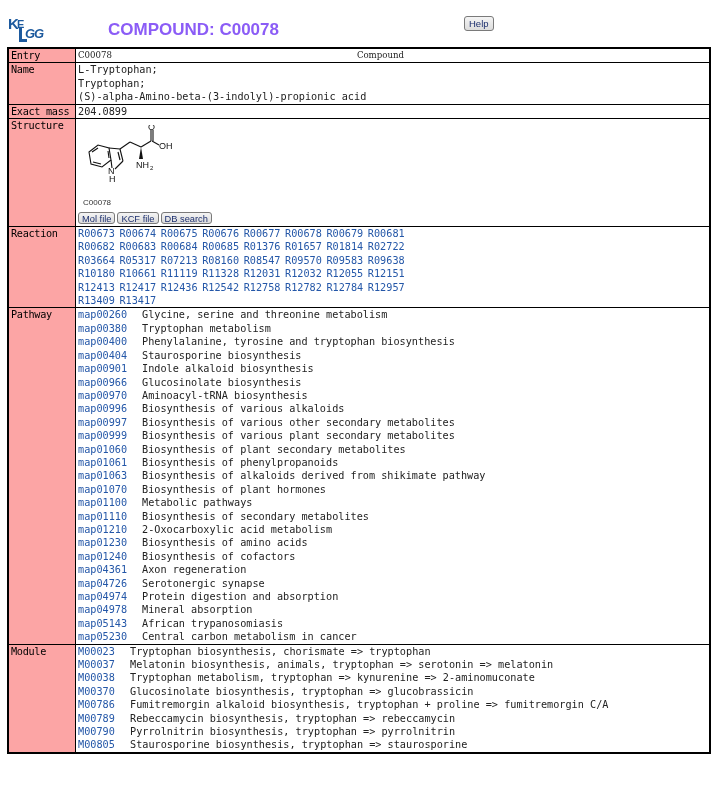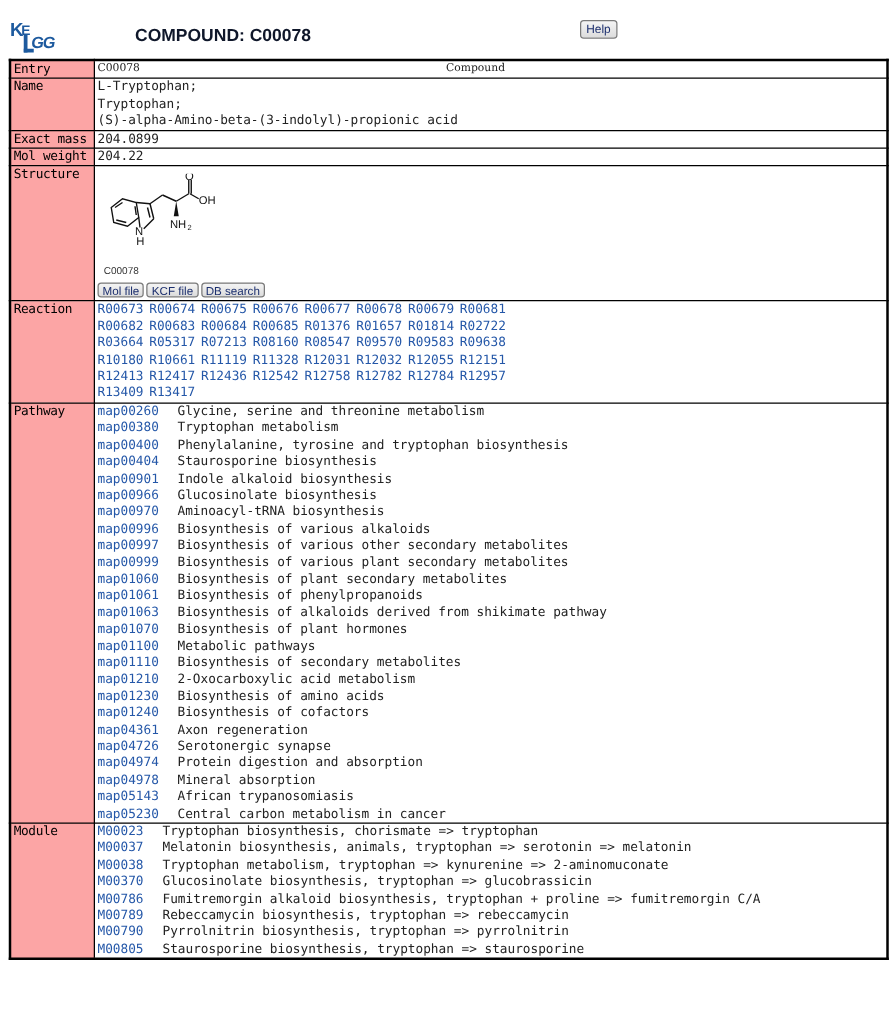--- a/index.html
+++ b/index.html
@@ -1,19 +1,19 @@
 <!DOCTYPE html>
 <html><head>
   <meta charset="utf-8">
   <style>
     html, body { margin: 0; padding: 0; background: #ffffff; }
     body { width: 715px; height: 807px; overflow: hidden; position: relative; font-family: "DejaVu Sans Mono", monospace; }
     .header { position: absolute; left: 0; top: 0; width: 715px; height: 47px; }
     .logo { position: absolute; left: 8px; top: 14px; width: 46px; height: 30px; }
-    .page-title { position: absolute; left: 108px; top: 20px; font-family: "Liberation Sans", sans-serif; font-size: 14px; font-weight: bold; color: #0f172a; }
+    .page-title { position: absolute; left: 108px; top: 20px; font-family: "Liberation Sans", sans-serif; font-size: 17px; font-weight: bold; color: #8b5cf6; }
     .help-btn { position: absolute; left: 464px; top: 16px; height: 13px; padding: 0 4px; font-family: Liberation Sans, sans-serif; font-size: 9.5px; line-height: 12px; color: #1c2f6e; background: linear-gradient(#f4f4f4, #dcdcdc); border: 1px solid #7a7a7a; border-radius: 3px; box-sizing: content-box; }
     table.main { position: absolute; left: 7px; top: 47px; width: 704px; border-collapse: collapse; border: 2px solid #000; }
     table.main td { border: 1px solid #000; vertical-align: top; padding: 0 0 0 2px; font-size: 10.2px; line-height: 13.4px; }
     td.lbl { width: 64px; background: #fca5a5; font-weight: normal; font-family: "DejaVu Sans Mono", monospace; font-size: 10.2px; white-space: nowrap; letter-spacing: -0.3px; }
     td.val { background: #fff; color: #222; }
     a, .lnk { color: #2457a8; text-decoration: none; }
     .entry-row { display: flex; justify-content: space-between; font-family: "DejaVu Serif", serif; font-size: 8.6px; }
     .entry-type { flex: 1; text-align: center; padding-right: 60px; }
     .struct-wrap { height: 107px; position: relative; }
     .struct-svg { position: absolute; left: 3px; top: 6px; }
@@ -54,24 +54,20 @@
     <td class="lbl">Name</td>
     <td class="val">
       <div>L-Tryptophan;</div>
       <div>Tryptophan;</div>
       <div>(S)-alpha-Amino-beta-(3-indolyl)-propionic acid</div>
     </td>
   </tr>
   <tr>
     <td class="lbl">Exact mass</td>
     <td class="val">204.0899</td>
-  </tr>
-  <tr>
-    <td class="lbl">Mol weight</td>
-    <td class="val">204.22</td>
   </tr>
   <tr>
     <td class="lbl">Structure</td>
     <td class="val">
       <div class="struct-wrap">
         <svg class="struct-svg" width="110" height="70" viewBox="0 0 110 70">
           <g stroke="#111" stroke-width="1.1" fill="none">
 
             <polygon points="8,27 17,20 28,23 30,35 21,42 10,39"></polygon>
             <line x1="11" y1="27" x2="17" y2="23"></line>

